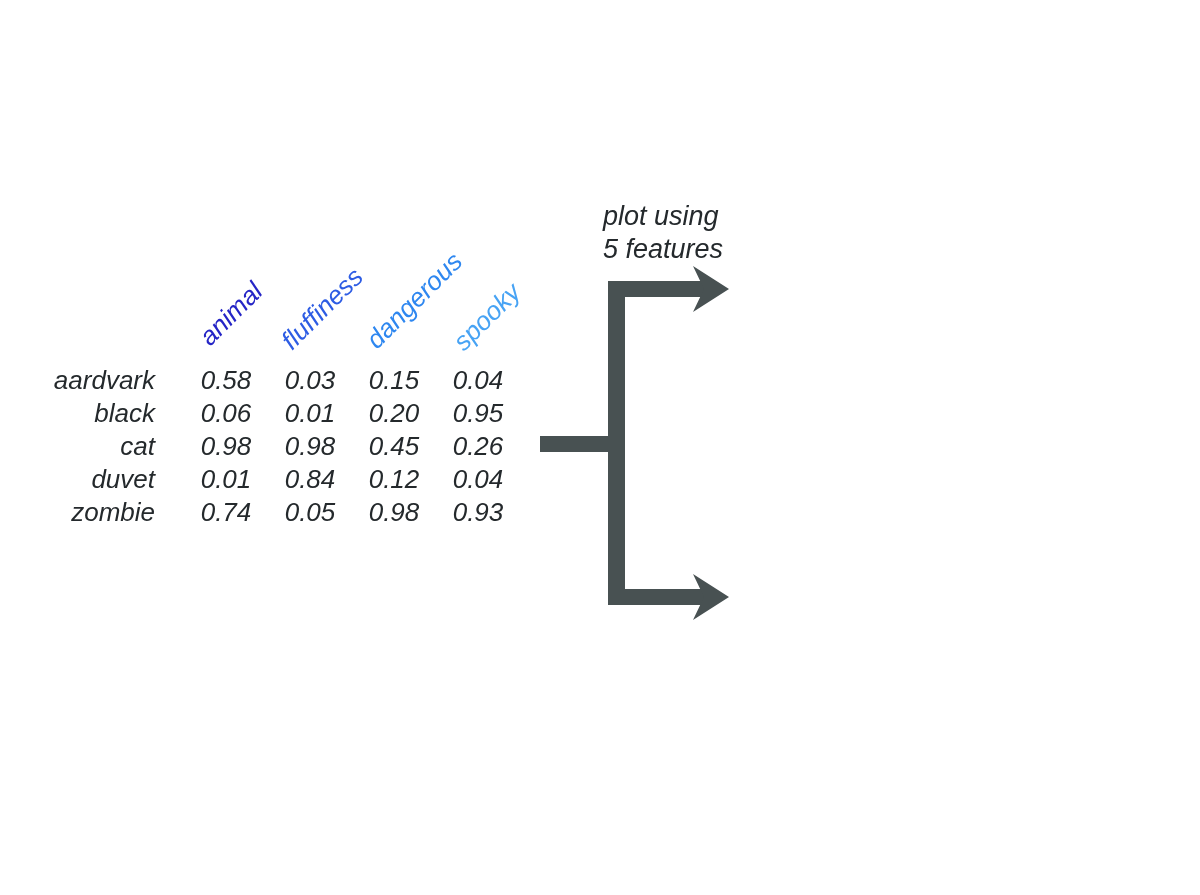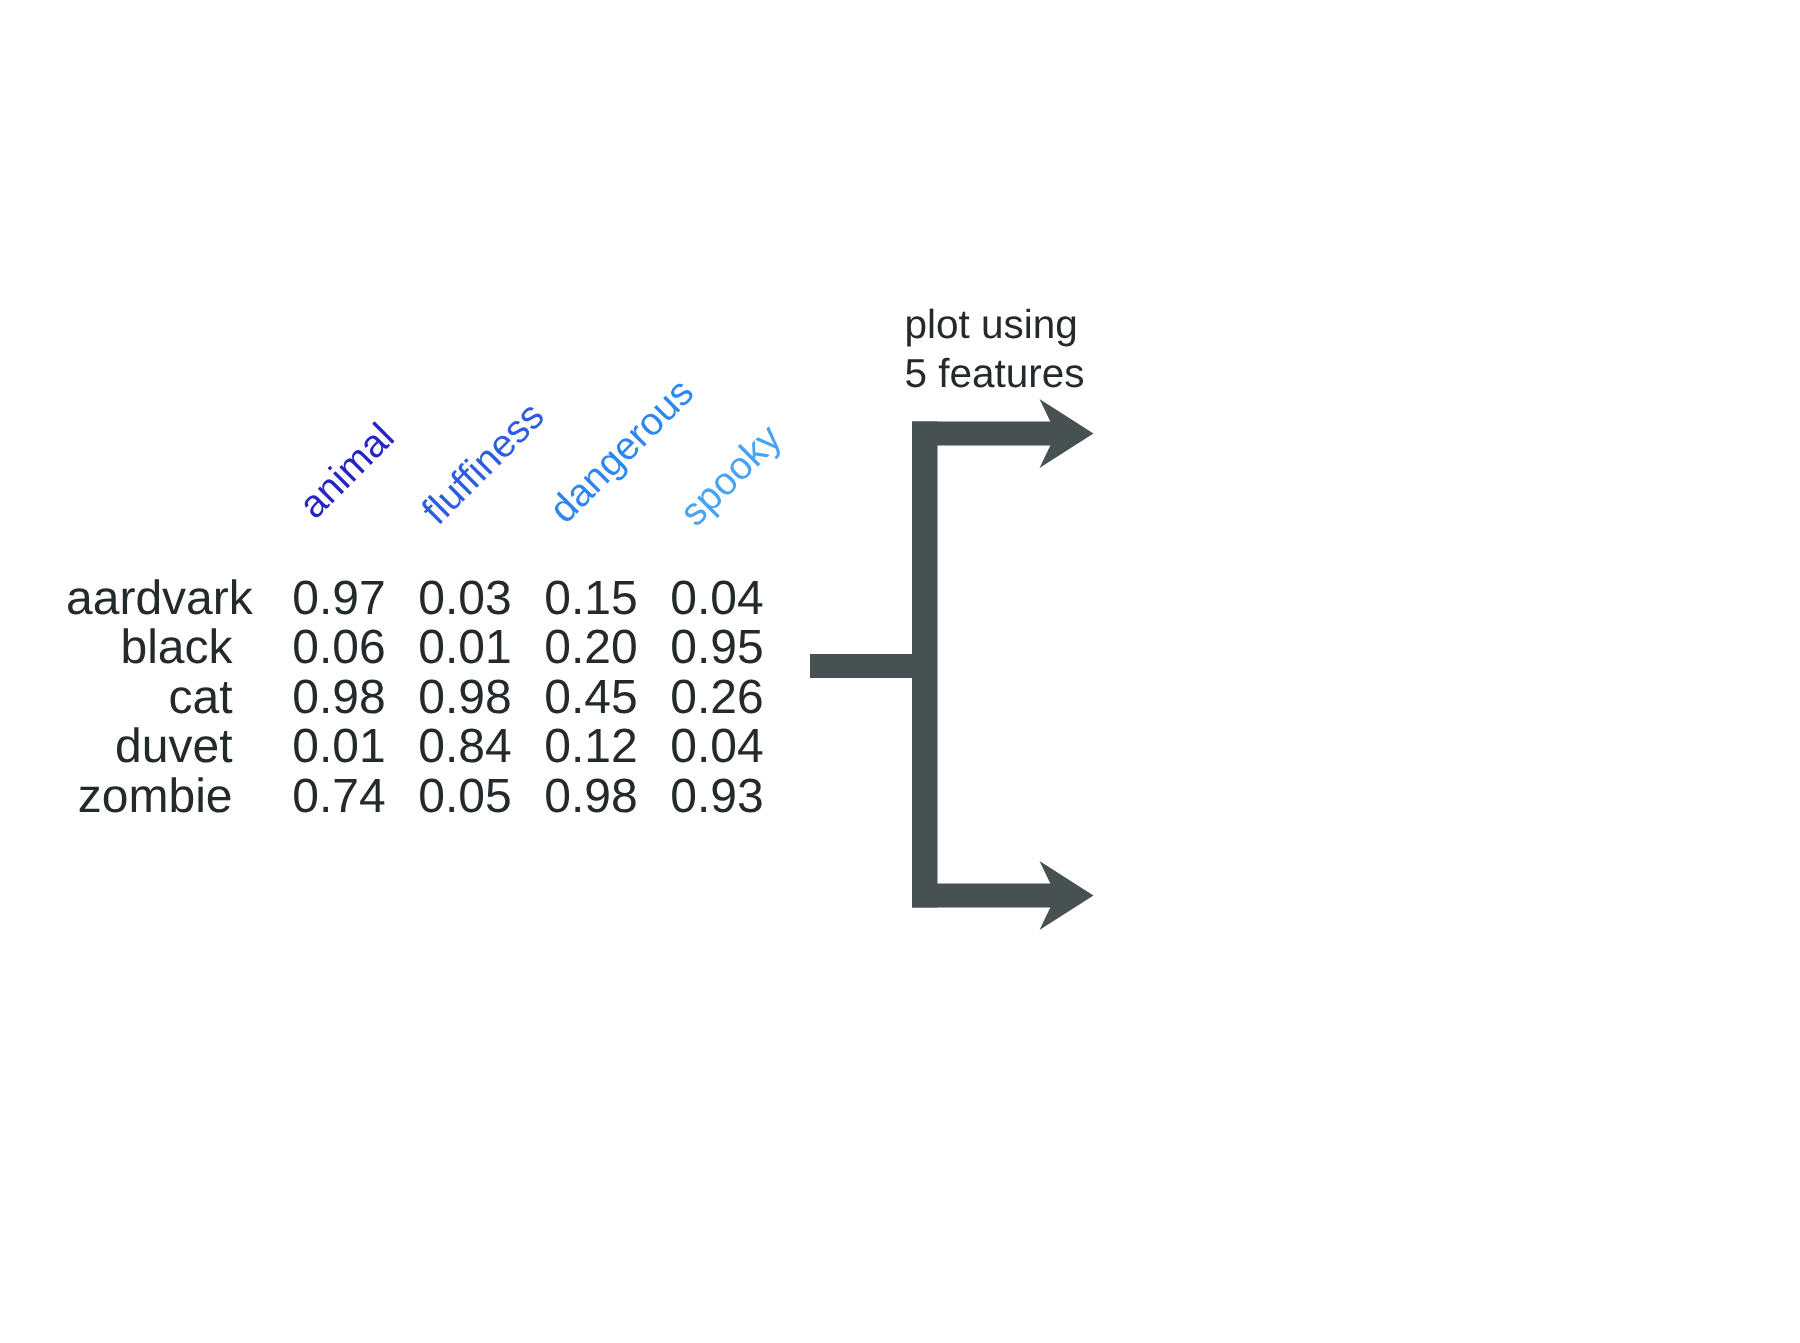--- a/index.html
+++ b/index.html
@@ -3,20 +3,21 @@
 <meta charset="utf-8">
 <style>
   html, body { margin: 0; padding: 0; background: #ffffff; }
   .canvas {
     position: relative;
     width: 1200px;
     height: 895px;
     background: #ffffff;
     font-family: "Liberation Sans", sans-serif;
     overflow: hidden;
+    font-style: italic;
   }
   
   .caption {
     position: absolute;
     left: 603px;
     top: 200px;
     font-size: 27px;
     line-height: 33px;
     white-space: nowrap;
   }
@@ -31,22 +32,21 @@
   }
   .col-header.h0 { left: 215px; top: 320px; }
   .col-header.h1 { left: 297px; top: 324px; }
   .col-header.h2 { left: 382px; top: 323px; }
   .col-header.h3 { left: 469px; top: 325px; }
   
   .feature-table {
     position: absolute;
     left: 44px;
     top: 364px;
-    font-size: 32px;
-    margin-top: 18px;
+    font-size: 26px;
   }
   .trow { display: flex; height: 33px; line-height: 33px; }
   .tlabel { width: 111px; text-align: right; margin-right: 29px; }
   .tcell  { width: 84px;  text-align: center; }
   
   .fork-arrow {
     position: absolute;
     left: 535px;
     top: 258px;
   }
@@ -62,21 +62,21 @@
   </div>
 
   <div class="col-header h0" style="color: rgb(37, 37, 198);">animal</div>
   <div class="col-header h1" style="color: rgb(45, 92, 228);">fluffiness</div>
   <div class="col-header h2" style="color: rgb(46, 135, 240);">dangerous</div>
   <div class="col-header h3" style="color: rgb(71, 163, 244);">spooky</div>
 
   <div class="feature-table">
     <div class="trow">
       <span class="tlabel">aardvark</span>
-      <span class="tcell">0.97</span>
+      <span class="tcell">0.58</span>
       <span class="tcell">0.03</span>
       <span class="tcell">0.15</span>
       <span class="tcell">0.04</span>
     </div>
     <div class="trow">
       <span class="tlabel">black</span>
       <span class="tcell">0.06</span>
       <span class="tcell">0.01</span>
       <span class="tcell">0.20</span>
       <span class="tcell">0.95</span>

